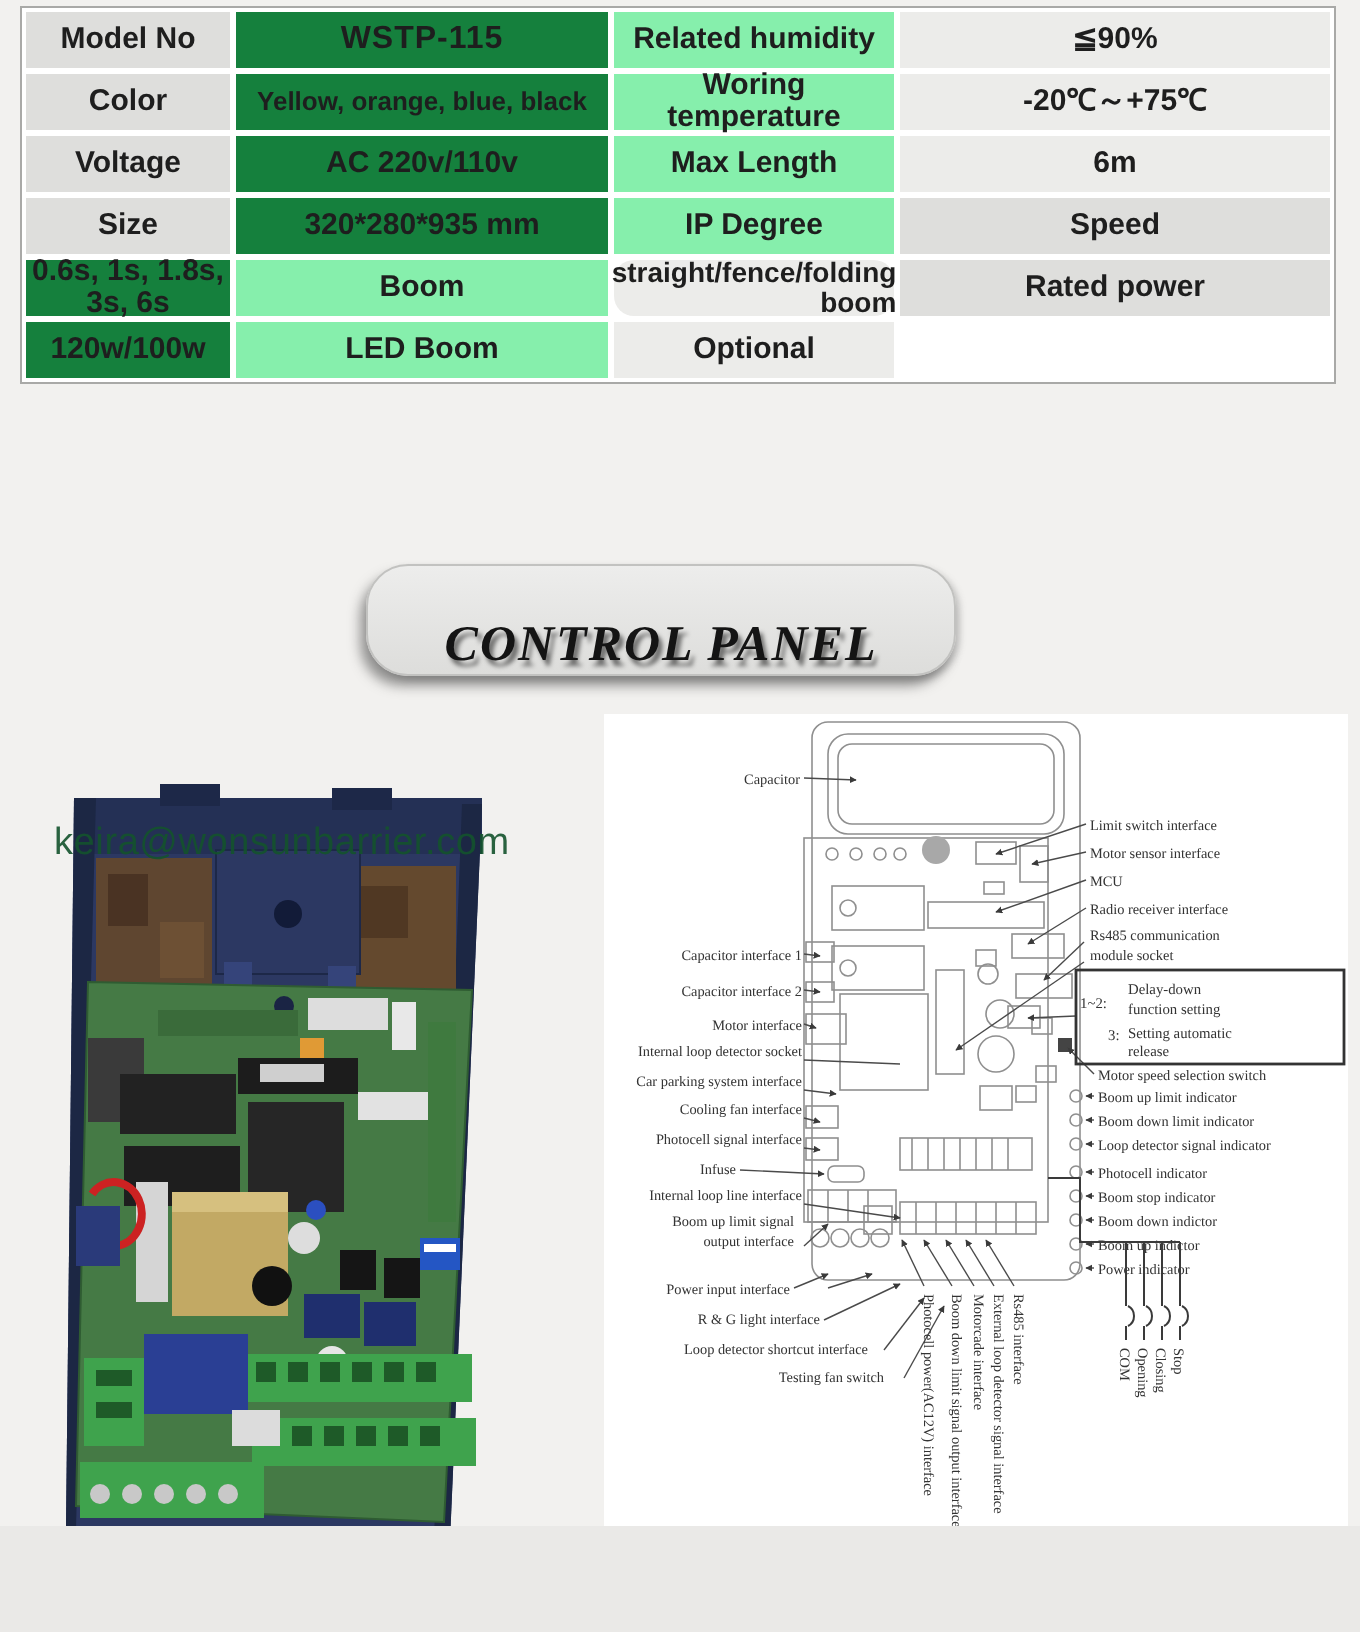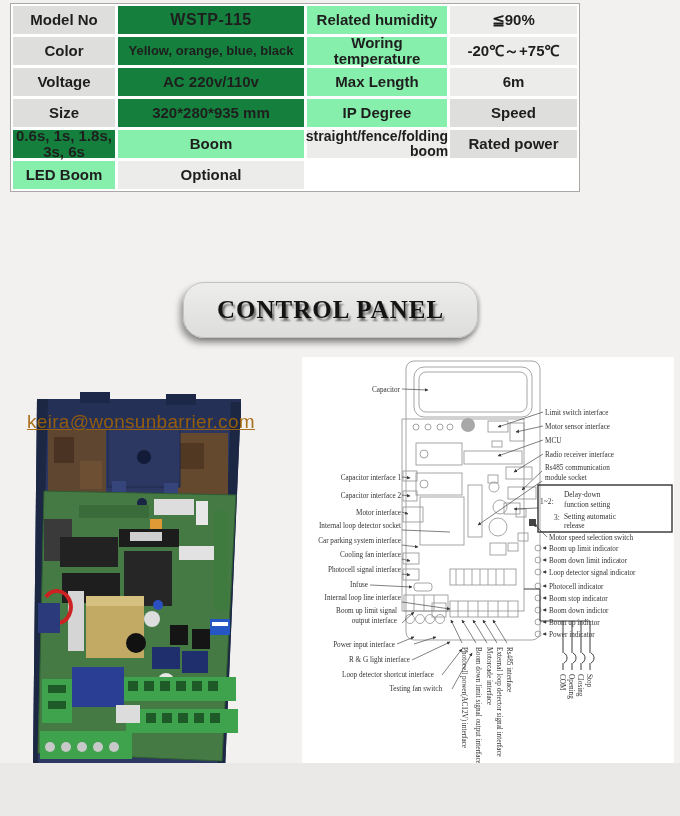--- a/index.html
+++ b/index.html
@@ -1,53 +1,53 @@
 <!DOCTYPE html>
 <html><head>
 <meta charset="utf-8">
 <style>
   html,body{margin:0;padding:0;background:#dcdcda;font-family:"Liberation Sans",sans-serif;}
   .page{position:relative;width:680px;height:816px;background:#f2f1ef;overflow:hidden;}
   .page-bottom{position:absolute;left:0;top:763px;width:680px;height:53px;background:#eae9e7;}
 
   
   .spec-table{
-    position:absolute;left:10px;top:3px;width:570px;
+    position:absolute;left:10px;top:3px;width:658px;
     display:grid;grid-template-columns:102px 186px 140px 1fr;
     grid-auto-rows:28px;gap:3px;padding:2px;background:#ffffff;
     border:1px solid #a9a9a7;box-sizing:border-box;
   }
   .cell{display:flex;align-items:center;justify-content:center;
     font-weight:700;color:#1e1e1e;font-size:15px;text-align:center;line-height:1.05;}
   .c-label{background:#dededc;}
   .c-value{background:#15803d;}
   .c-label2{background:#86efac;}
   .c-value2{background:#ecécea;background:#ececea;text-align:right;}
   .fs-big{font-size:16px;letter-spacing:.5px;}
   .fs-small{font-size:13px;}
-  .fs-mid{font-size:14px;}
+  .fs-mid{font-size:14px;border-radius:10px;}
 
   
   .banner{
     position:absolute;left:183px;top:282px;width:293px;height:54px;
     background:linear-gradient(#ededec,#dddddb);
     border:1px solid #c2c2c0;border-radius:21px;
     box-shadow:-3px 5px 6px rgba(60,60,60,.5), 2px 2px 3px rgba(120,120,120,.35);
-    display:flex;align-items:center;justify-content:center;
+    display:flex;align-items:flex-end;justify-content:center;font-style:italic;
   }
   .banner-title{
     font-family:"Liberation Serif",serif;font-weight:700;font-size:25px;
     letter-spacing:1px;color:#141414;text-shadow:2px 3px 2px rgba(0,0,0,.5);
   }
 
   
   .photo{position:absolute;left:24px;top:391px;width:228px;height:382px;}
   .watermark{
     position:absolute;left:27px;top:411px;width:240px;
-    font-size:19px;letter-spacing:.3px;color:#a16207;opacity:.9;white-space:nowrap;text-decoration:underline;
+    font-size:19px;letter-spacing:.3px;color:#14532d;opacity:.9;white-space:nowrap;
   }
 
   
   .diagram{position:absolute;left:302px;top:357px;width:372px;height:407px;overflow:visible;}
   .diagram text{font-family:"Liberation Serif",serif;font-size:7.2px;fill:#333;}
   .diagram .lbl-r{text-anchor:start;}
   .diagram .lbl-l{text-anchor:end;}
   .diagram .note{font-size:7.4px;}
   .board{stroke:#8f8f8f;stroke-width:.8;fill:none;}
   .board-fill{fill:#a8a8a8;stroke:none;}
@@ -79,20 +79,21 @@
     <div class="cell c-label">Size</div>
     <div class="cell c-value">320*280*935 mm</div>
     <div class="cell c-label2">IP Degree</div>
 
     <div class="cell c-label">Speed</div>
     <div class="cell c-value">0.6s, 1s, 1.8s, 3s, 6s</div>
     <div class="cell c-label2">Boom</div>
     <div class="cell c-value2 fs-mid">straight/fence/folding boom</div>
 
     <div class="cell c-label">Rated power</div>
+    <div class="cell c-value">120w/100w</div>
     <div class="cell c-label2">LED Boom</div>
     <div class="cell c-value2">Optional</div>
   </div>
 
   <div class="banner">
     <span class="banner-title">CONTROL PANEL</span>
   </div>
 
   <svg class="photo" viewBox="0 0 228 382">
     <g>

